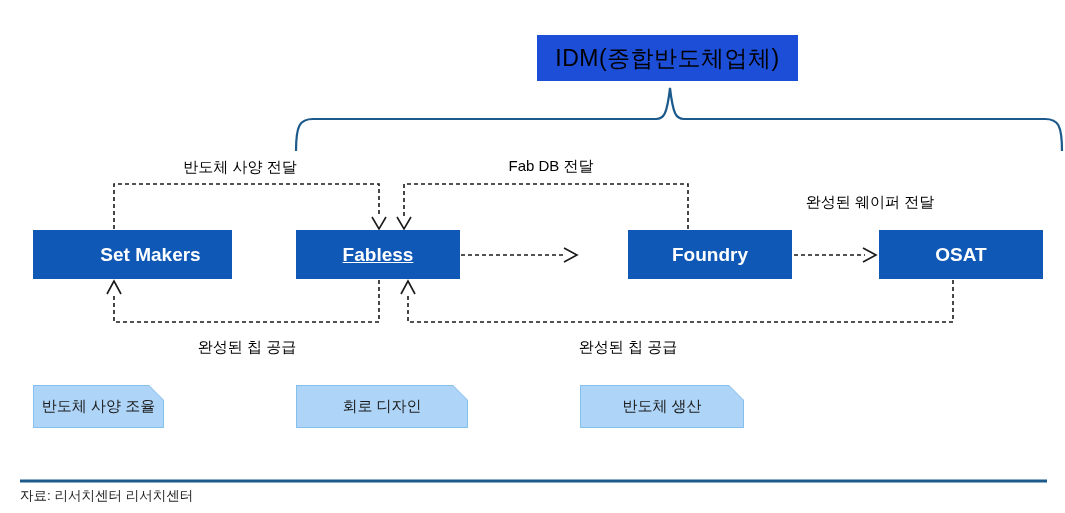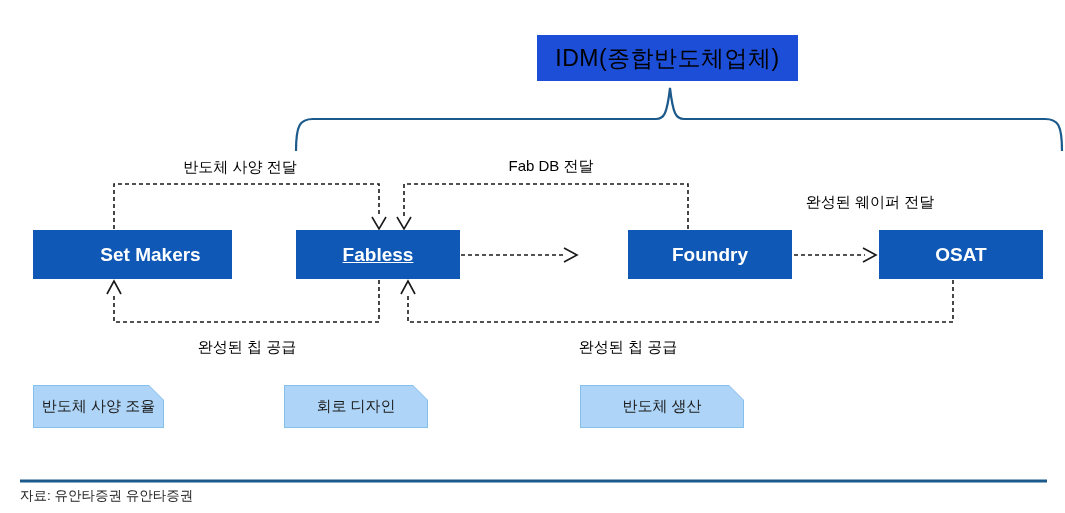--- a/index.html
+++ b/index.html
@@ -30,21 +30,21 @@
     clip-path:polygon(0 0, calc(100% - 15px) 0, 100% 15px, 100% 100%, 0 100%);
   }
   .role-inner{
     position:absolute;left:1px;top:1px;right:1px;bottom:1px;
     background:#AED4F7;
     clip-path:polygon(0 0, calc(100% - 14px) 0, 100% 14px, 100% 100%, 0 100%);
     display:flex;align-items:center;justify-content:center;
     font-size:15px;color:#1a1a1a;
   }
   .role.r0{left:33px;width:131px;}
-  .role.r1{left:284px;width:144px;}
+  .role.r1{left:296px;width:172px;}
   .role.r2{left:580px;width:164px;}
   .role.r3{left:878px;width:165px;}
   
   .flow-label{
     position:absolute;transform:translateX(-50%);
     font-size:15px;color:#000;white-space:nowrap;
   }
   .fl-spec{left:240px;top:158px;text-align:center;}
   .fl-fabdb{left:551px;top:157px;}
   .fl-wafer{left:870px;top:193px;}
@@ -120,14 +120,14 @@
   <div class="role r0">
     <div class="role-inner">반도체 사양 조율</div>
   </div>
   <div class="role r1">
     <div class="role-inner">회로 디자인</div>
   </div>
   <div class="role r2">
     <div class="role-inner">반도체 생산</div>
   </div>
 
-  <div class="source">자료: 유안타증권 유안타증권</div>
+  <div class="source">자료: 리서치센터 리서치센터</div>
 </div>
 
 </body></html>

